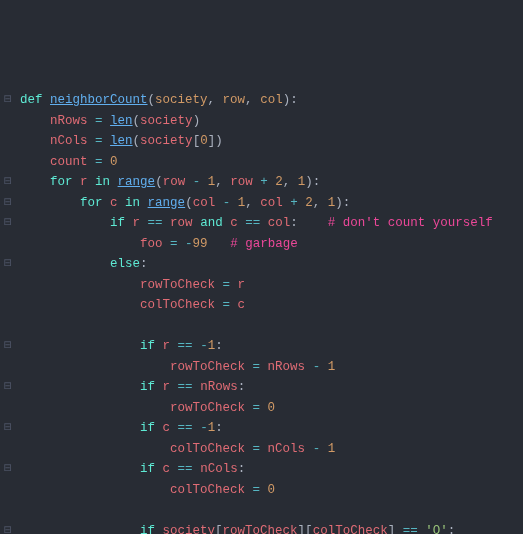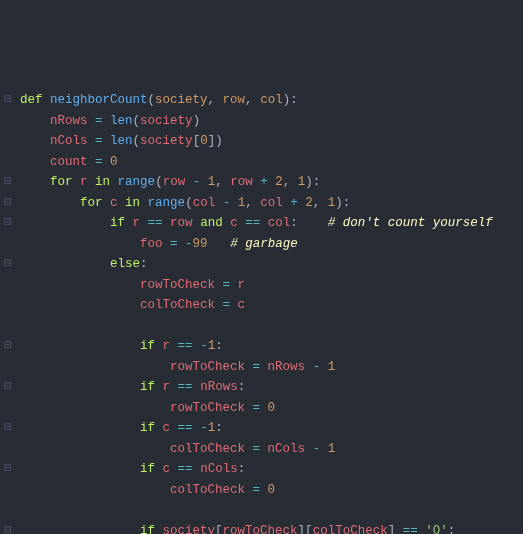--- a/index.html
+++ b/index.html
@@ -20,28 +20,28 @@
   .gutter {
     position: absolute;
     left: 0;
     width: 16px;
     text-align: center;
     color: #4b5263;
     font-size: 13px;
     user-select: none;
     top: 0;
   }
-  .kw  { color: #bef264; }  
-  .fn  { color: #61afef; }  
+  .kw  { color: #5eead4; }  
+  .fn  { color: #61afef; text-decoration: underline; }  
   .param { color: #d19a66; }
   .var { color: #e06c75; text-align: center; }  
   .num { color: #d19a66; }  
   .op  { color: #56b6c2; }  
   .str { color: #98c379; }  
-  .cmt { color: #fef9c3; font-style: italic; }
+  .cmt { color: #ec4899; }
   .plain { color: #abb2bf; }
 </style>
 </head>
 <body>
 
 
 
 <div id="code-container"><div class="line"><span class="gutter">⊟</span><span><span class="kw">def </span><span class="fn">neighborCount</span><span class="plain">(</span><span class="param">society</span><span class="plain">, </span><span class="param">row</span><span class="plain">, </span><span class="param">col</span><span class="plain">):</span></span></div><div class="line"><span class="gutter"></span><span>    <span class="var">nRows</span><span class="plain"> </span><span class="op">=</span><span class="plain"> </span><span class="fn">len</span><span class="plain">(</span><span class="var">society</span><span class="plain">)</span></span></div><div class="line"><span class="gutter"></span><span>    <span class="var">nCols</span><span class="plain"> </span><span class="op">=</span><span class="plain"> </span><span class="fn">len</span><span class="plain">(</span><span class="var">society</span><span class="plain">[</span><span class="num">0</span><span class="plain">])</span></span></div><div class="line"><span class="gutter"></span><span>    <span class="var">count</span><span class="plain"> </span><span class="op">=</span><span class="plain"> </span><span class="num">0</span></span></div><div class="line"><span class="gutter">⊟</span><span>    <span class="kw">for</span><span class="plain"> </span><span class="var">r</span><span class="plain"> </span><span class="kw">in</span><span class="plain"> </span><span class="fn">range</span><span class="plain">(</span><span class="var">row</span><span class="plain"> </span><span class="op">-</span><span class="plain"> </span><span class="num">1</span><span class="plain">, </span><span class="var">row</span><span class="plain"> </span><span class="op">+</span><span class="plain"> </span><span class="num">2</span><span class="plain">, </span><span class="num">1</span><span class="plain">):</span></span></div><div class="line"><span class="gutter">⊟</span><span>        <span class="kw">for</span><span class="plain"> </span><span class="var">c</span><span class="plain"> </span><span class="kw">in</span><span class="plain"> </span><span class="fn">range</span><span class="plain">(</span><span class="var">col</span><span class="plain"> </span><span class="op">-</span><span class="plain"> </span><span class="num">1</span><span class="plain">, </span><span class="var">col</span><span class="plain"> </span><span class="op">+</span><span class="plain"> </span><span class="num">2</span><span class="plain">, </span><span class="num">1</span><span class="plain">):</span></span></div><div class="line"><span class="gutter">⊟</span><span>            <span class="kw">if</span><span class="plain"> </span><span class="var">r</span><span class="plain"> </span><span class="op">==</span><span class="plain"> </span><span class="var">row</span><span class="plain"> </span><span class="kw">and</span><span class="plain"> </span><span class="var">c</span><span class="plain"> </span><span class="op">==</span><span class="plain"> </span><span class="var">col</span><span class="plain">:    </span><span class="cmt"># don't count yourself</span></span></div><div class="line"><span class="gutter"></span><span>                <span class="var">foo</span><span class="plain"> </span><span class="op">=</span><span class="plain"> </span><span class="op">-</span><span class="num">99</span><span class="plain">   </span><span class="cmt"># garbage</span></span></div><div class="line"><span class="gutter">⊟</span><span>            <span class="kw">else</span><span class="plain">:</span></span></div><div class="line"><span class="gutter"></span><span>                <span class="var">rowToCheck</span><span class="plain"> </span><span class="op">=</span><span class="plain"> </span><span class="var">r</span></span></div><div class="line"><span class="gutter"></span><span>                <span class="var">colToCheck</span><span class="plain"> </span><span class="op">=</span><span class="plain"> </span><span class="var">c</span></span></div><div class="line"><span class="gutter"></span><span>                <span class="plain"></span></span></div><div class="line"><span class="gutter">⊟</span><span>                <span class="kw">if</span><span class="plain"> </span><span class="var">r</span><span class="plain"> </span><span class="op">==</span><span class="plain"> </span><span class="op">-</span><span class="num">1</span><span class="plain">:</span></span></div><div class="line"><span class="gutter"></span><span>                    <span class="var">rowToCheck</span><span class="plain"> </span><span class="op">=</span><span class="plain"> </span><span class="var">nRows</span><span class="plain"> </span><span class="op">-</span><span class="plain"> </span><span class="num">1</span></span></div><div class="line"><span class="gutter">⊟</span><span>                <span class="kw">if</span><span class="plain"> </span><span class="var">r</span><span class="plain"> </span><span class="op">==</span><span class="plain"> </span><span class="var">nRows</span><span class="plain">:</span></span></div><div class="line"><span class="gutter"></span><span>                    <span class="var">rowToCheck</span><span class="plain"> </span><span class="op">=</span><span class="plain"> </span><span class="num">0</span></span></div><div class="line"><span class="gutter">⊟</span><span>                <span class="kw">if</span><span class="plain"> </span><span class="var">c</span><span class="plain"> </span><span class="op">==</span><span class="plain"> </span><span class="op">-</span><span class="num">1</span><span class="plain">:</span></span></div><div class="line"><span class="gutter"></span><span>                    <span class="var">colToCheck</span><span class="plain"> </span><span class="op">=</span><span class="plain"> </span><span class="var">nCols</span><span class="plain"> </span><span class="op">-</span><span class="plain"> </span><span class="num">1</span></span></div><div class="line"><span class="gutter">⊟</span><span>                <span class="kw">if</span><span class="plain"> </span><span class="var">c</span><span class="plain"> </span><span class="op">==</span><span class="plain"> </span><span class="var">nCols</span><span class="plain">:</span></span></div><div class="line"><span class="gutter"></span><span>                    <span class="var">colToCheck</span><span class="plain"> </span><span class="op">=</span><span class="plain"> </span><span class="num">0</span></span></div><div class="line"><span class="gutter"></span><span>                <span class="plain"></span></span></div><div class="line"><span class="gutter">⊟</span><span>                <span class="kw">if</span><span class="plain"> </span><span class="var">society</span><span class="plain">[</span><span class="var">rowToCheck</span><span class="plain">][</span><span class="var">colToCheck</span><span class="plain">] </span><span class="op">==</span><span class="plain"> </span><span class="str">'O'</span><span class="plain">:</span></span></div><div class="line"><span class="gutter"></span><span><span class="plain"></span></span></div></div>
 
 

